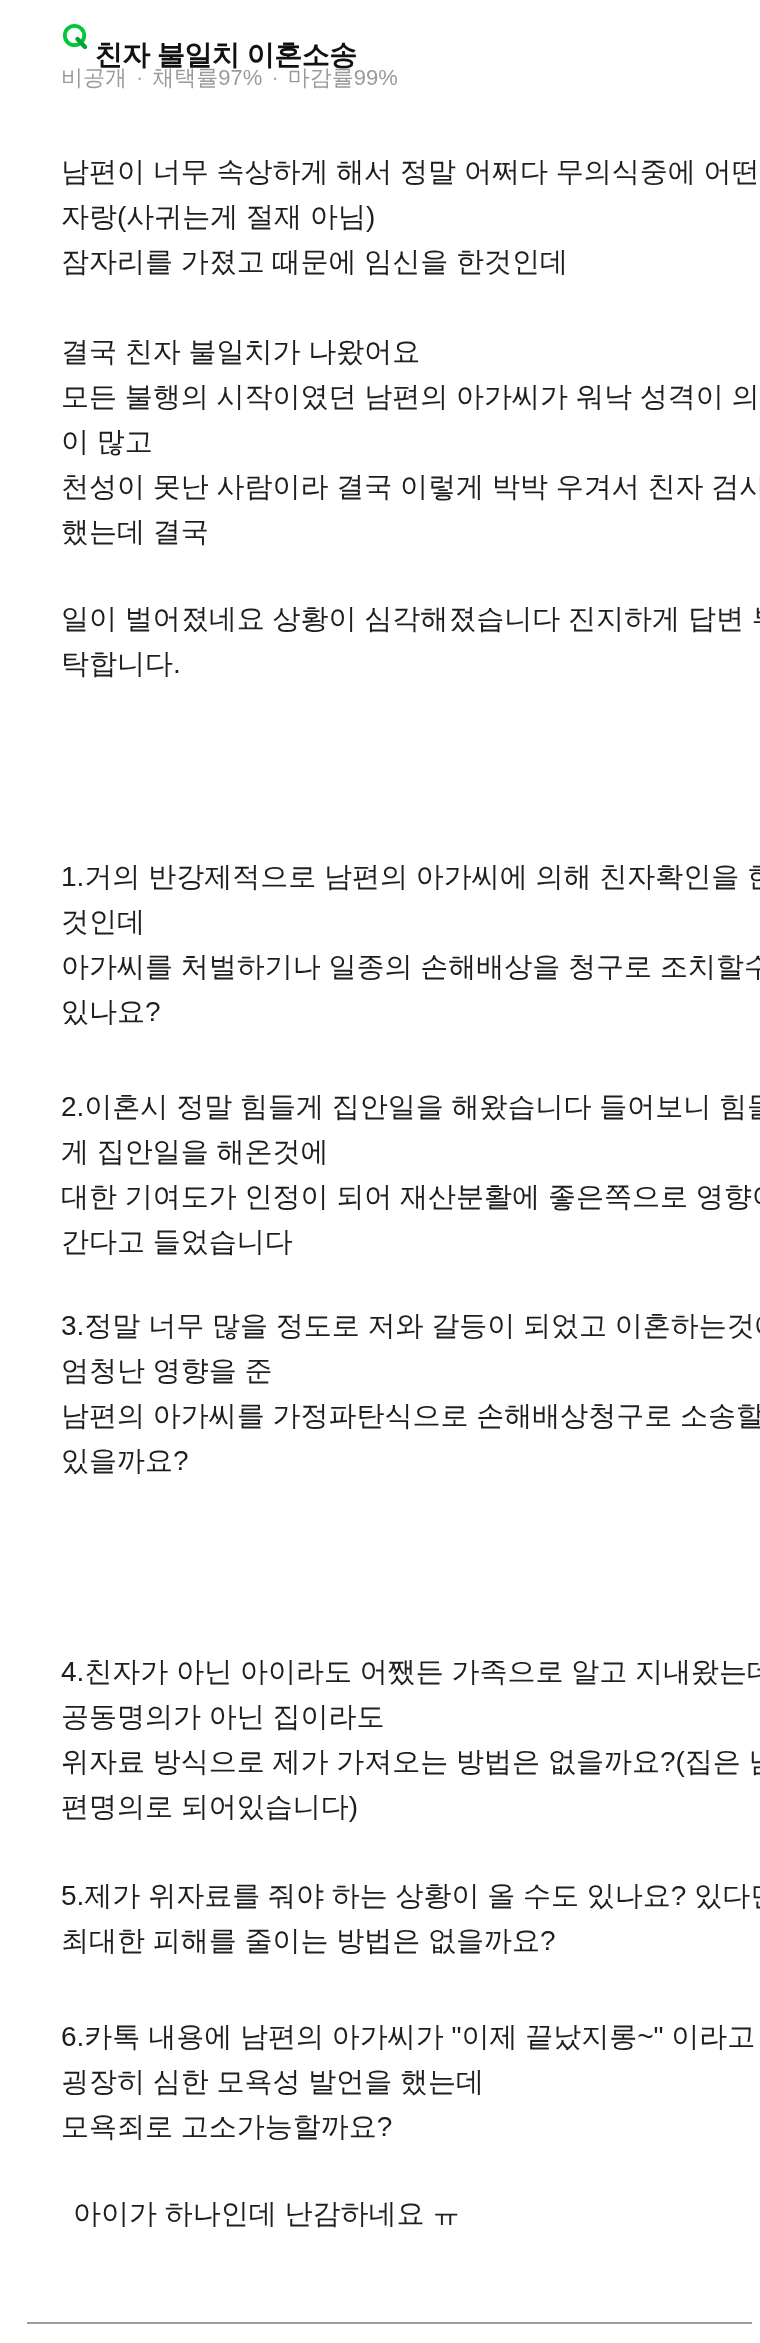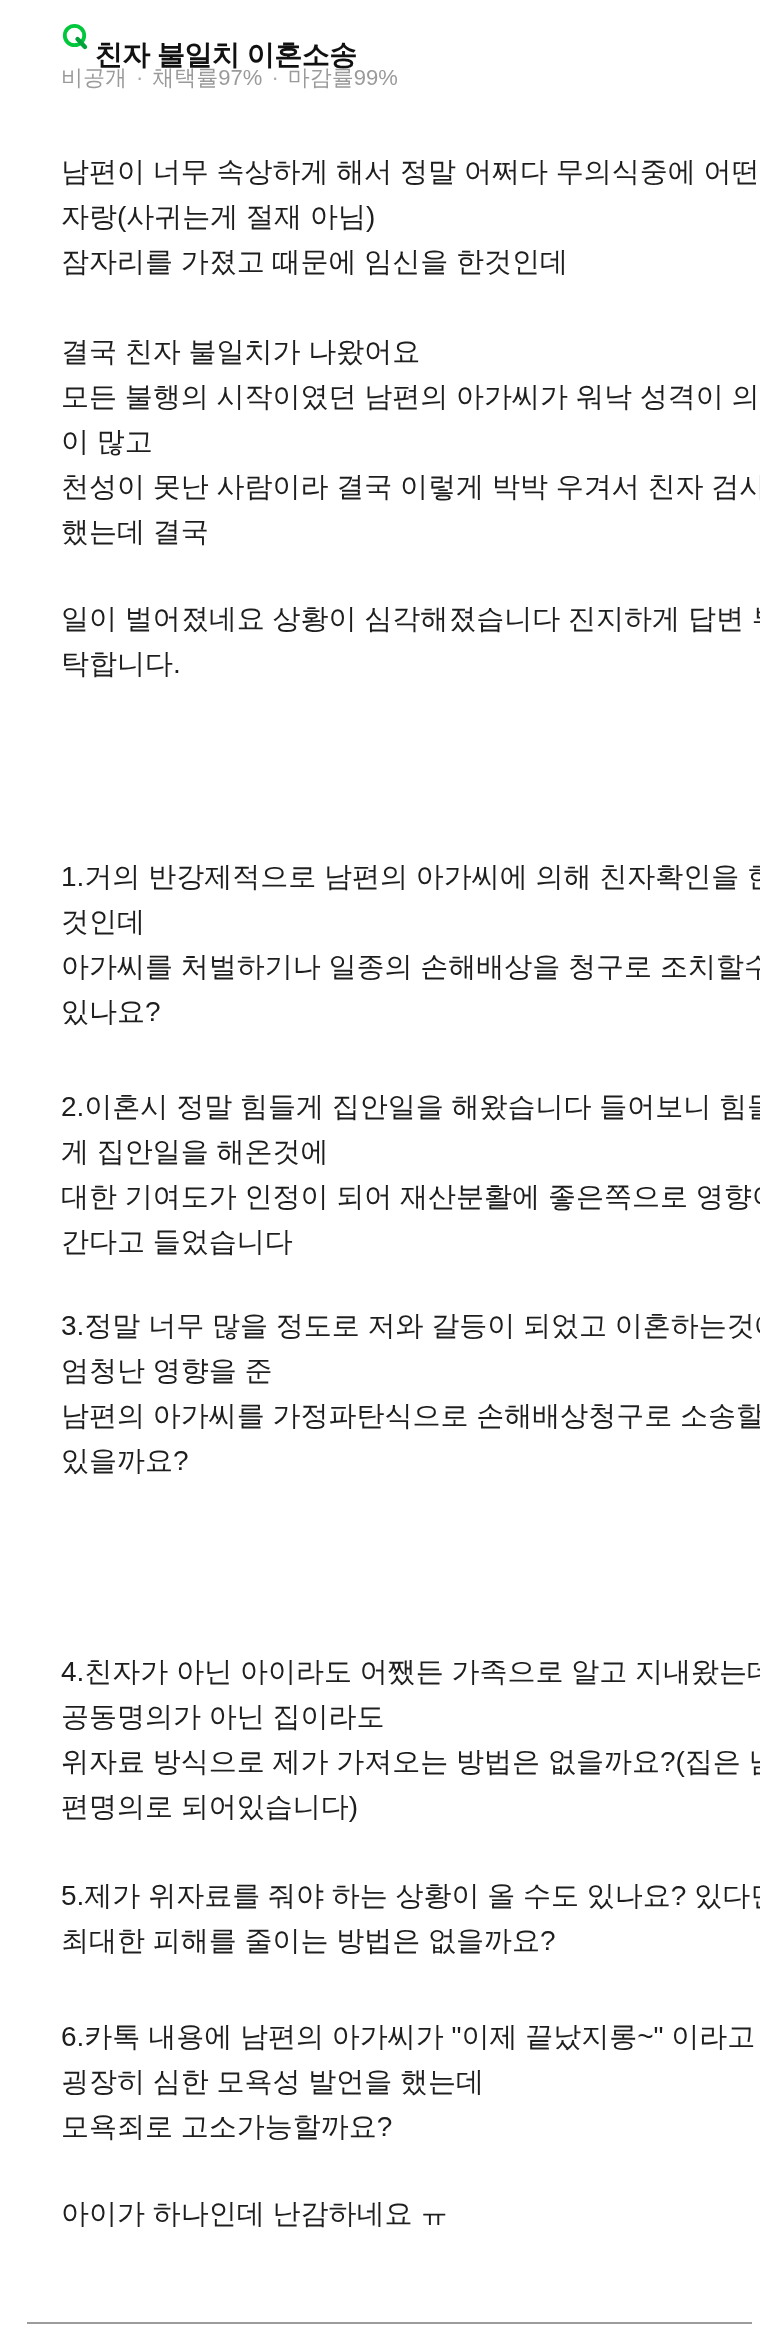--- a/index.html
+++ b/index.html
@@ -56,21 +56,21 @@
   }
   .b1  { top: 149px; }
   .b2  { top: 329px; }
   .b3  { top: 596px; }
   .b4  { top: 854px; }
   .b5  { top: 1084px; }
   .b6  { top: 1303px; }
   .b7  { top: 1649px; }
   .b8  { top: 1873px; }
   .b9  { top: 2014px; }
-  .b10 { top: 2191px; }
+  .b10 { top: 2191px; margin-left: 12px; }
   .divider {
     position: absolute;
     left: 27px;
     top: 2322px;
     width: 725px;
     height: 2px;
     background: #9c9c9c;
   }
 </style>
 </head>

